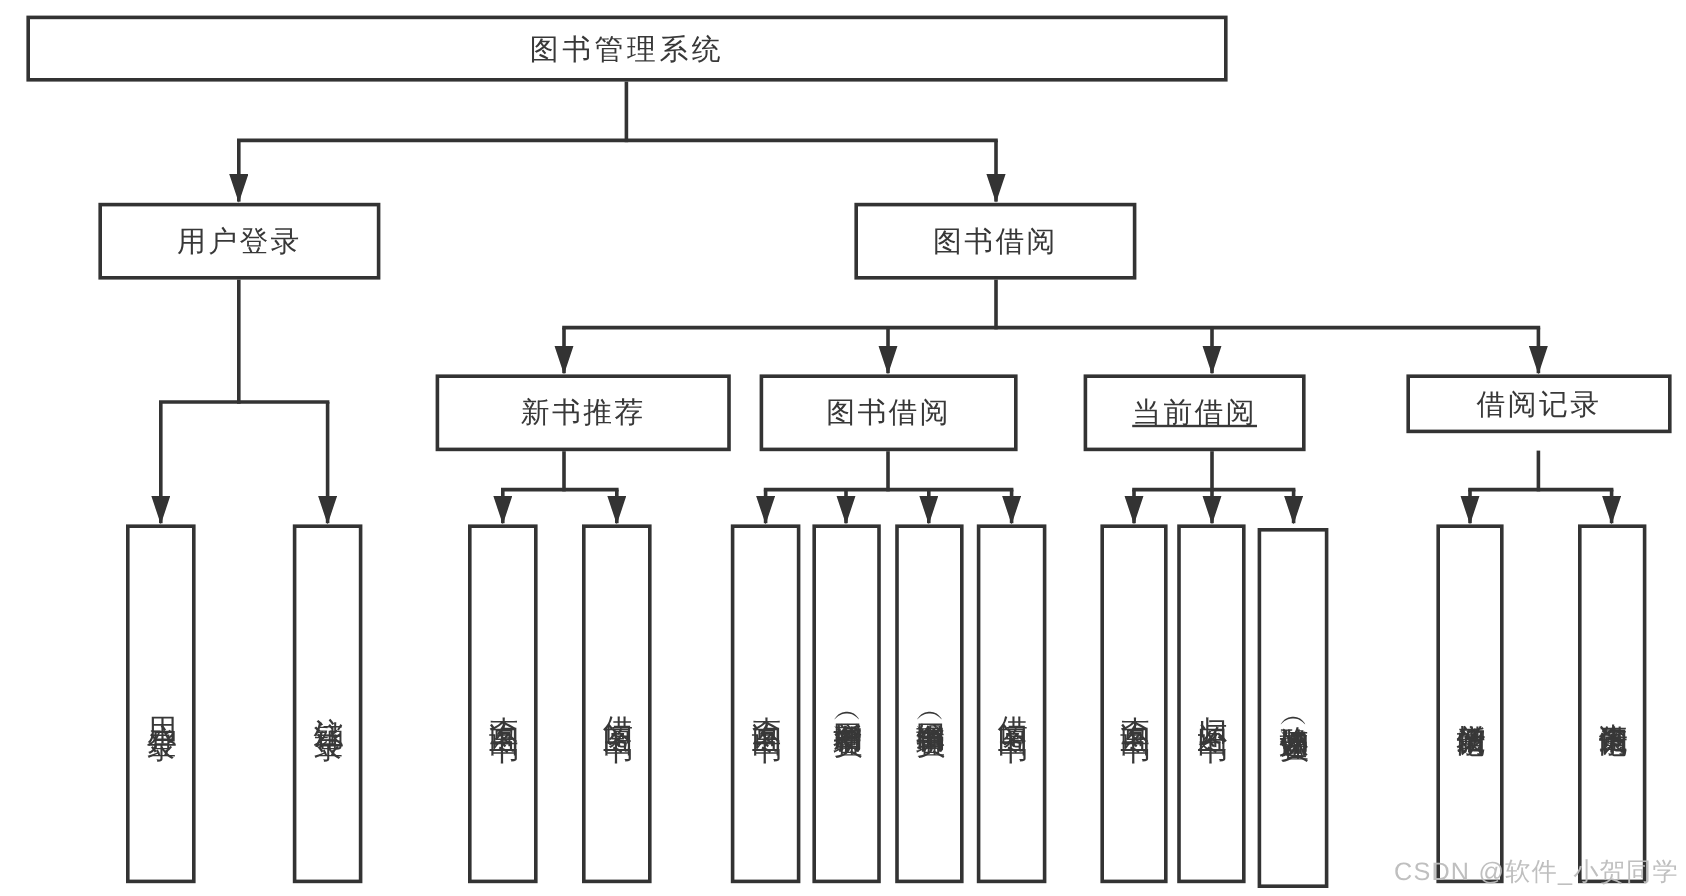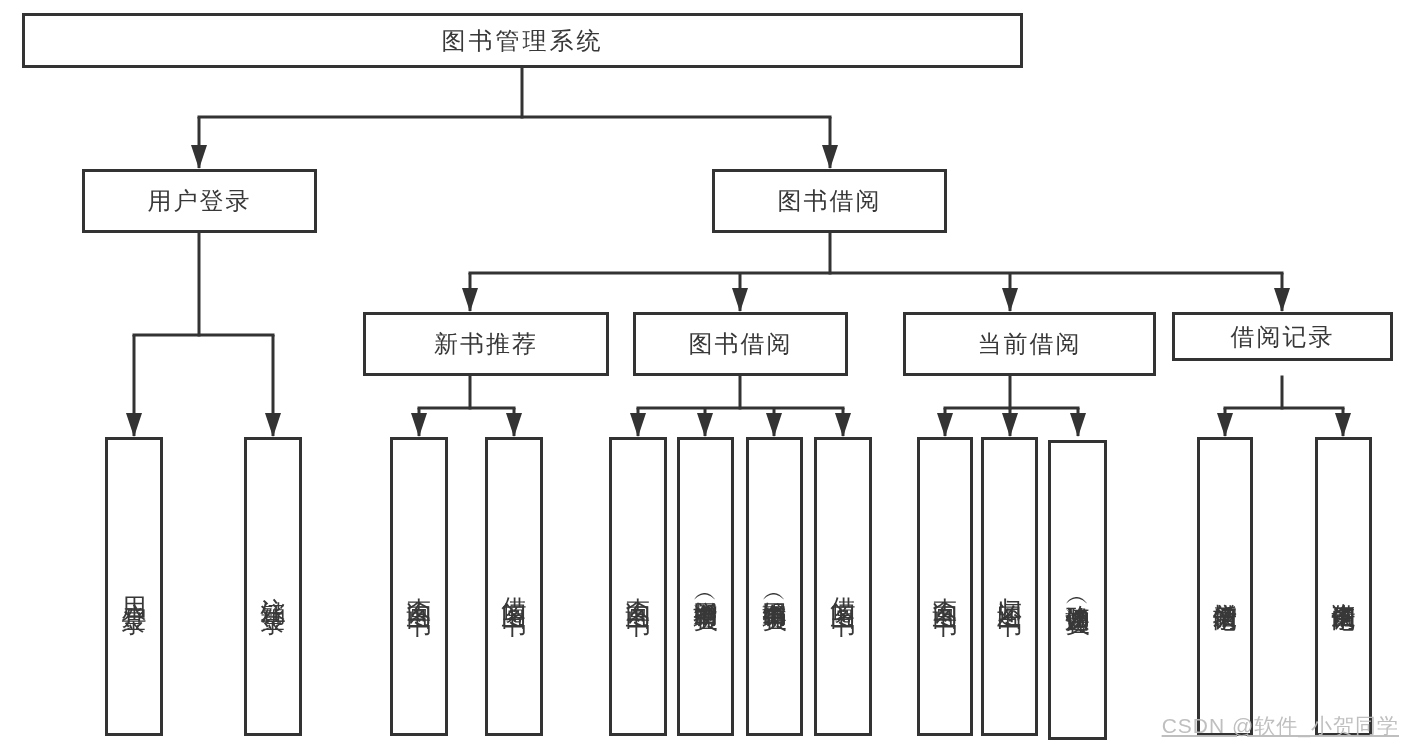--- a/index.html
+++ b/index.html
@@ -62,21 +62,20 @@
   }
   .watermark {
     position: absolute;
     right: 6px;
     bottom: 7px;
     font-size: 21px;
     color: rgba(188, 188, 188, 0.95);
     letter-spacing: 1px;
     z-index: 10;
     white-space: nowrap;
-    text-decoration: underline;
   }
 </style>
 </head>
 <body>
 
 <div id="stage">
 
   <svg id="connectors" viewBox="0 0 1405 747" xmlns="http://www.w3.org/2000/svg">
     <defs>
       <marker id="ah" viewBox="0 0 24 16" refX="23" refY="8" markerWidth="24" markerHeight="16" markerUnits="userSpaceOnUse" orient="auto">
@@ -139,21 +138,21 @@
     </g>
   </svg>
 
   <div class="node h root-box" style="left:22px; top:13px; width:1001px; height:55px;">图书管理系统</div>
 
   <div class="node h" style="left:82px; top:169px; width:235px; height:64px;">用户登录</div>
   <div class="node h" style="left:712px; top:169px; width:235px; height:64px;">图书借阅</div>
 
   <div class="node h" style="left:363px; top:312px; width:246px; height:64px;text-align:right;">新书推荐</div>
   <div class="node h" style="left:633px; top:312px; width:215px; height:64px;">图书借阅</div>
-  <div class="node h" style="left:903px; top:312px; width:253px; height:64px;">当前借阅</div>
+  <div class="node h" style="left:903px; top:312px; width:185px; height:64px;text-decoration:underline;">当前借阅</div>
   <div class="node h" style="left:1172px; top:312px; width:221px; height:49px;">借阅记录</div>
 
   <div class="node v" style="left:105px; top:437px; width:58px; height:299px;">用户登录</div>
   <div class="node v" style="left:244px; top:437px; width:58px; height:299px;">注销登录</div>
 
   <div class="node v" style="left:390px; top:437px; width:58px; height:299px;">查询图书</div>
   <div class="node v" style="left:485px; top:437px; width:58px; height:299px;">借阅图书</div>
 
   <div class="node v" style="left:609px; top:437px; width:58px; height:299px;">查询图书</div>
   <div class="node v tight" style="left:677px; top:437px; width:57px; height:299px;">新增图书（管理员）</div>

